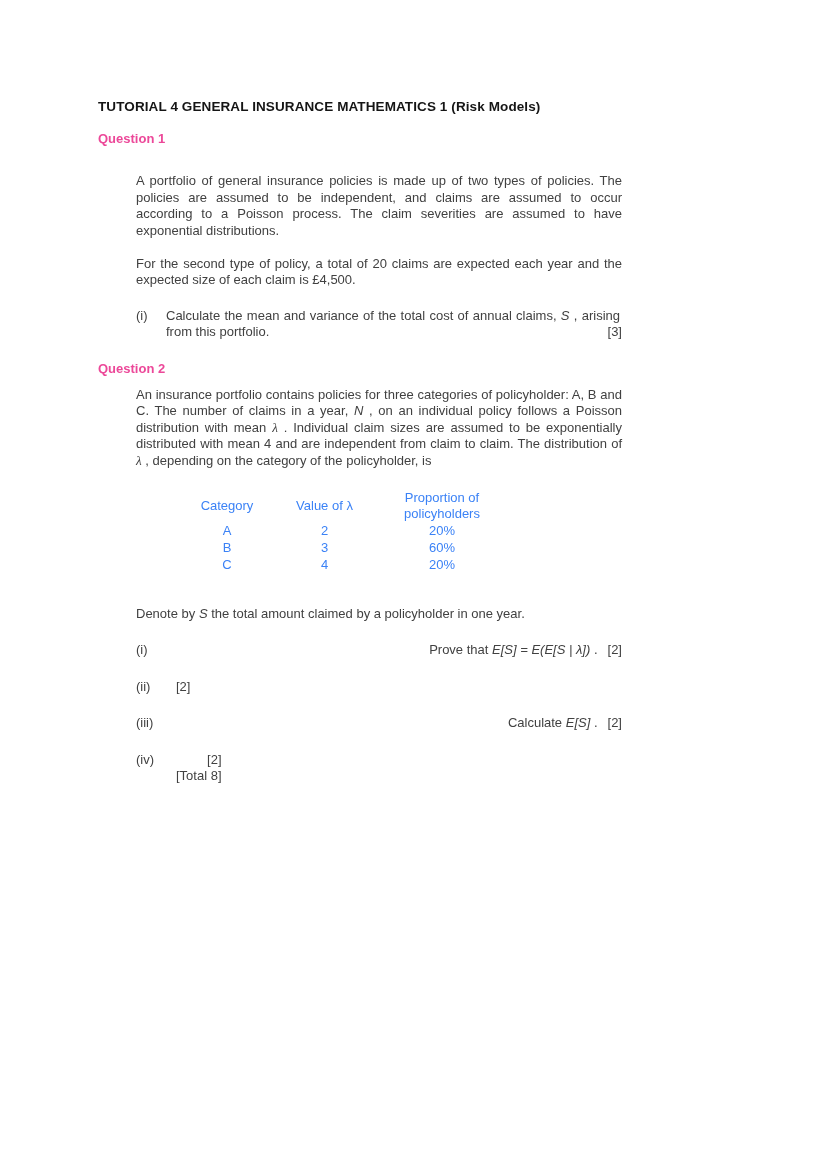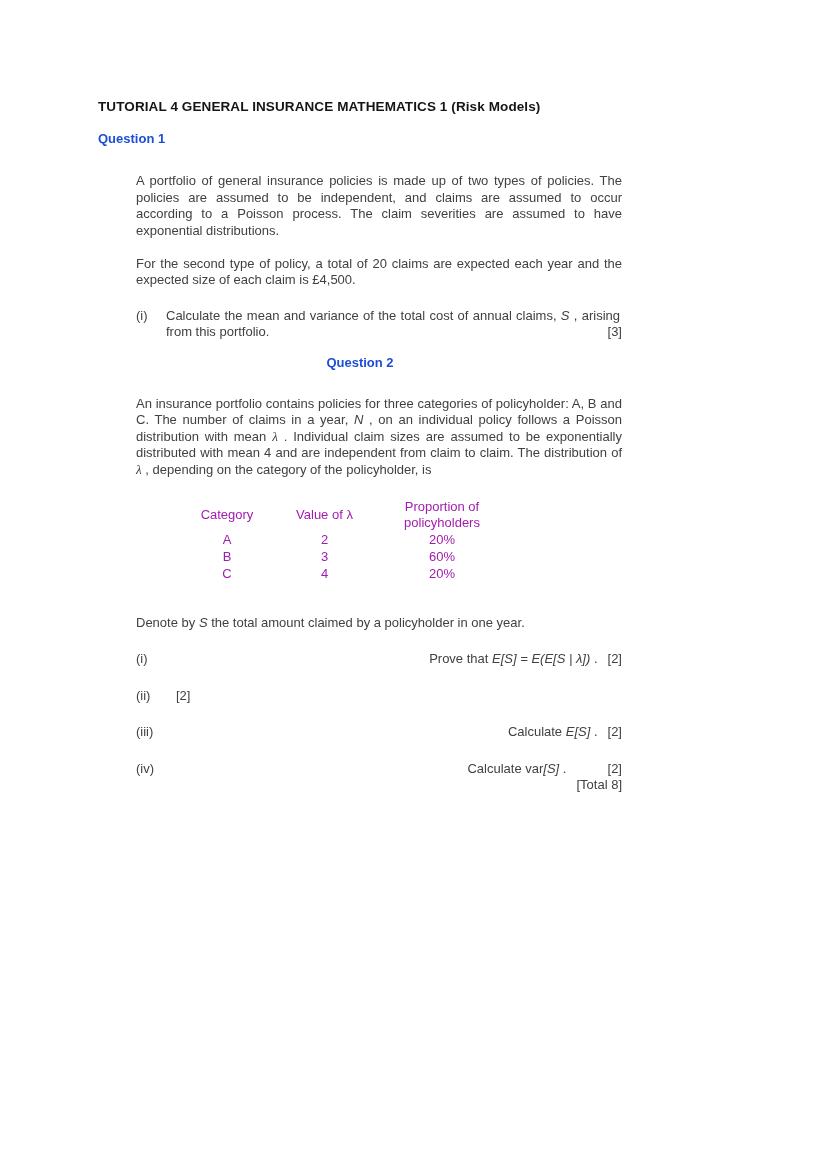--- a/index.html
+++ b/index.html
@@ -23,39 +23,38 @@
   .doc-title {
     font-weight: bold;
     font-size: 13.5px;
     color: #151515;
     letter-spacing: 0.1px;
     white-space: nowrap;
   }
   .q-heading {
     font-weight: bold;
     font-size: 13px;
-    color: #1d4ed8;
+    color: #ec4899;
     margin-top: 15px;
   }
   .q-heading.q2 {
-    margin-top: 14px;
-    text-align: center;
+    margin-top: 20px;
   }
   .body-col {
     margin-left: 38px;
   }
   .para {
     margin: 16px 0 0 0;
     text-align: justify;
   }
   .body-col > .para.first {
     margin-top: 26px;
   }
   .para.intro {
-    margin-top: 24px;
+    margin-top: 9px;
   }
   .para.denote {
     margin-top: 33px;
     text-align: left;
   }
   
   .s-r { font-style: normal; }
   .s-m { font-style: italic; }
   .s-l { font-style: italic; font-family: "Liberation Serif", serif; }
 
@@ -90,21 +89,21 @@
   }
   .q2item .q2item-marks {
     flex: none;
     text-align: right;
     margin-left: 10px;
   }
   
   .lambda-table {
     border-collapse: collapse;
     margin: 20px 0 0 46px;
-    color: #a21caf;
+    color: #3b82f6;
   }
   .lambda-table th {
     font-weight: normal;
     text-align: center;
     vertical-align: middle;
     line-height: 16px;
     padding: 0;
   }
   .lambda-table td {
     text-align: center;
@@ -190,21 +189,20 @@
           </div>
           <div class="q2item">
             <span class="item-num">(iii)</span>
             <span class="q2item-text"><span class="s-r">Calculate  </span><span class="s-m">E[S]</span><span class="s-r"> .</span></span>
             <span class="q2item-marks">
               <div>[2]</div>
             </span>
           </div>
           <div class="q2item">
             <span class="item-num">(iv)</span>
-            <span class="q2item-text"><span class="s-r">Calculate  var</span><span class="s-m">[S]</span><span class="s-r"> .</span></span>
             <span class="q2item-marks">
               <div>[2]</div>
               <div>[Total 8]</div>
             </span>
           </div>
         </div>
     </div>
   </section>
 
 </div>

